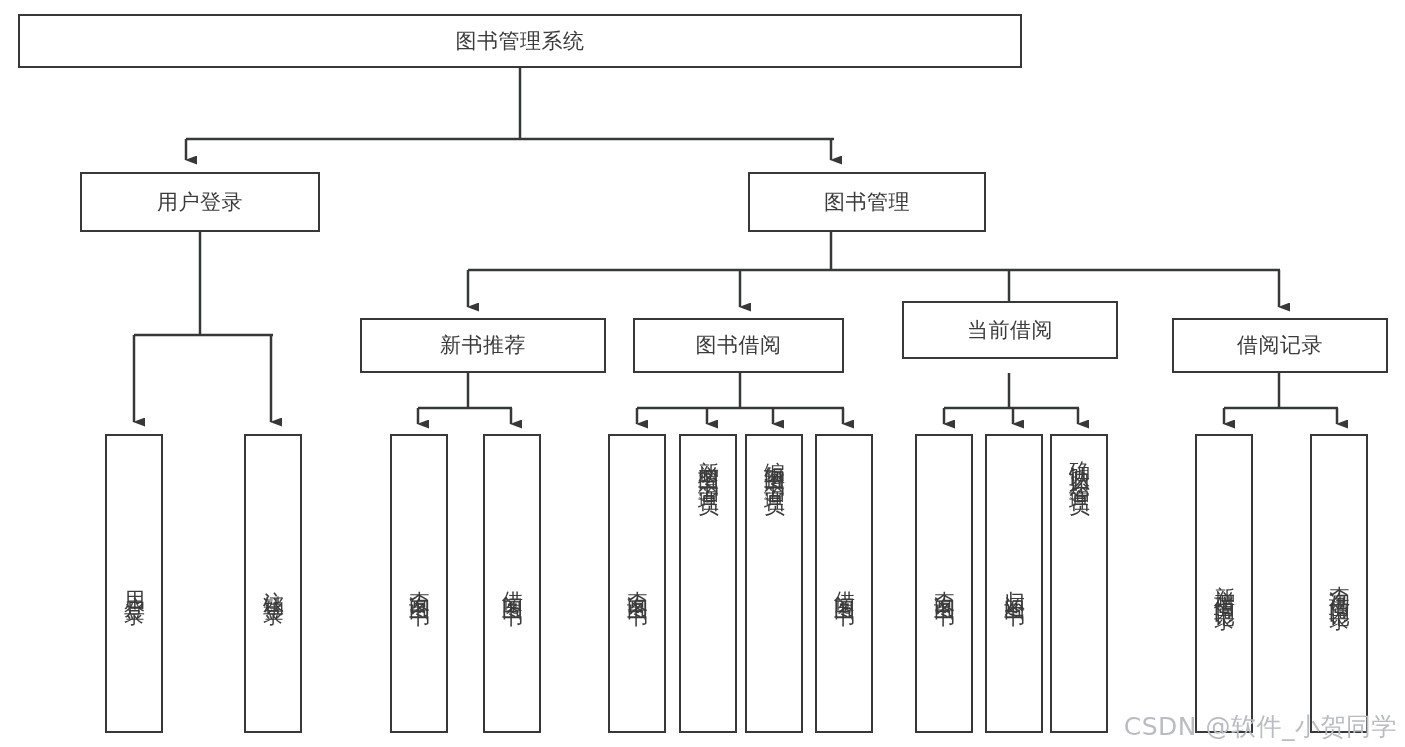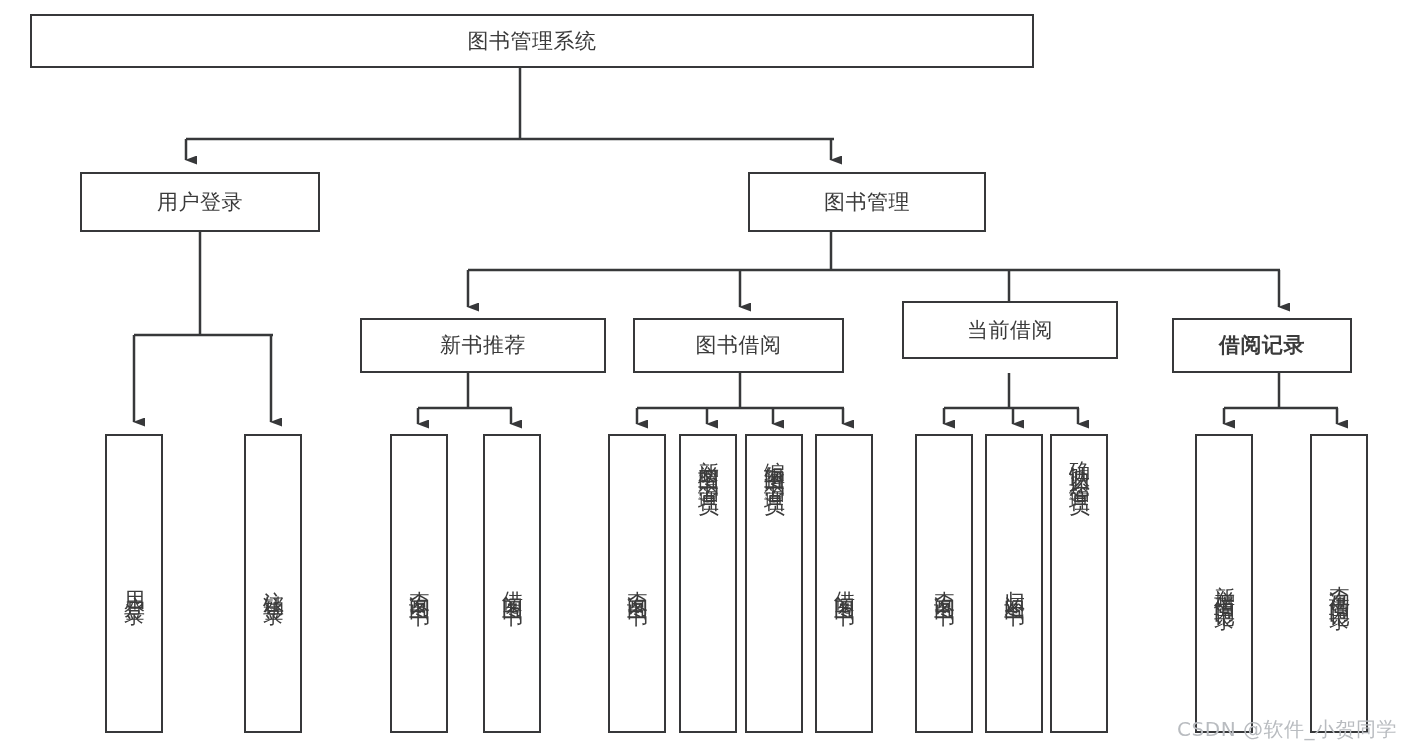--- a/index.html
+++ b/index.html
@@ -57,21 +57,21 @@
     line-height: 1;
   }
   .node.vertical.center-v {
     align-items: center;
     padding-top: 0;
   }
   .watermark {
     position: absolute;
     right: 8px;
     bottom: 4px;
-    font-size: 20px;
+    font-size: 25px;
     color: #b9bcc0;
     letter-spacing: 0.5px;
     white-space: nowrap;
     user-select: none;
   }
 </style>
 </head>
 <body>
 
 <div id="diagram-root">
@@ -119,21 +119,21 @@
       <path d="M1013,408 L1013,424" marker-end="url(#arrowhead)"></path>
       <path d="M1078,408 L1078,424" marker-end="url(#arrowhead)"></path>
 
       <path d="M1279,373 L1279,408"></path>
       <path d="M1224,408 L1338,408"></path>
       <path d="M1224,408 L1224,424" marker-end="url(#arrowhead)"></path>
       <path d="M1337,408 L1337,424" marker-end="url(#arrowhead)"></path>
     </g>
   </svg>
 
-  <div class="node" id="node-root" style="left: 18px; top: 14px; width: 1004px; height: 54px; margin-left: 12px;">
+  <div class="node" id="node-root" style="left: 18px; top: 14px; width: 1004px; height: 54px;">
     <span class="node-label">图书管理系统</span>
   </div>
 
   <div id="level2-layer">
       <div class="node" style="left: 80px; top: 172px; width: 240px; height: 60px;">
         <span class="node-label">用户登录</span>
       </div>
       <div class="node" style="left: 712px; top: 172px; width: 238px; height: 60px; margin-left: 36px;">
         <span class="node-label">图书管理</span>
       </div>
@@ -141,21 +141,21 @@
   <div id="level3-layer">
       <div class="node" style="left: 360px; top: 318px; width: 246px; height: 55px;">
         <span class="node-label">新书推荐</span>
       </div>
       <div class="node" style="left: 633px; top: 318px; width: 211px; height: 55px;">
         <span class="node-label">图书借阅</span>
       </div>
       <div class="node" style="left: 902px; top: 301px; width: 216px; height: 58px;">
         <span class="node-label">当前借阅</span>
       </div>
-      <div class="node" style="left: 1172px; top: 318px; width: 180px; height: 55px; font-weight: bold;">
+      <div class="node" style="left: 1172px; top: 318px; width: 216px; height: 55px;">
         <span class="node-label">借阅记录</span>
       </div>
     </div>
   <div id="leaf-layer">
       <div class="node vertical center-v" style="left: 105px; top: 434px; width: 58px; height: 299px;">
         <span class="node-label">用户登录</span>
       </div>
       <div class="node vertical center-v" style="left: 244px; top: 434px; width: 58px; height: 299px;">
         <span class="node-label">注销登录</span>
       </div>

